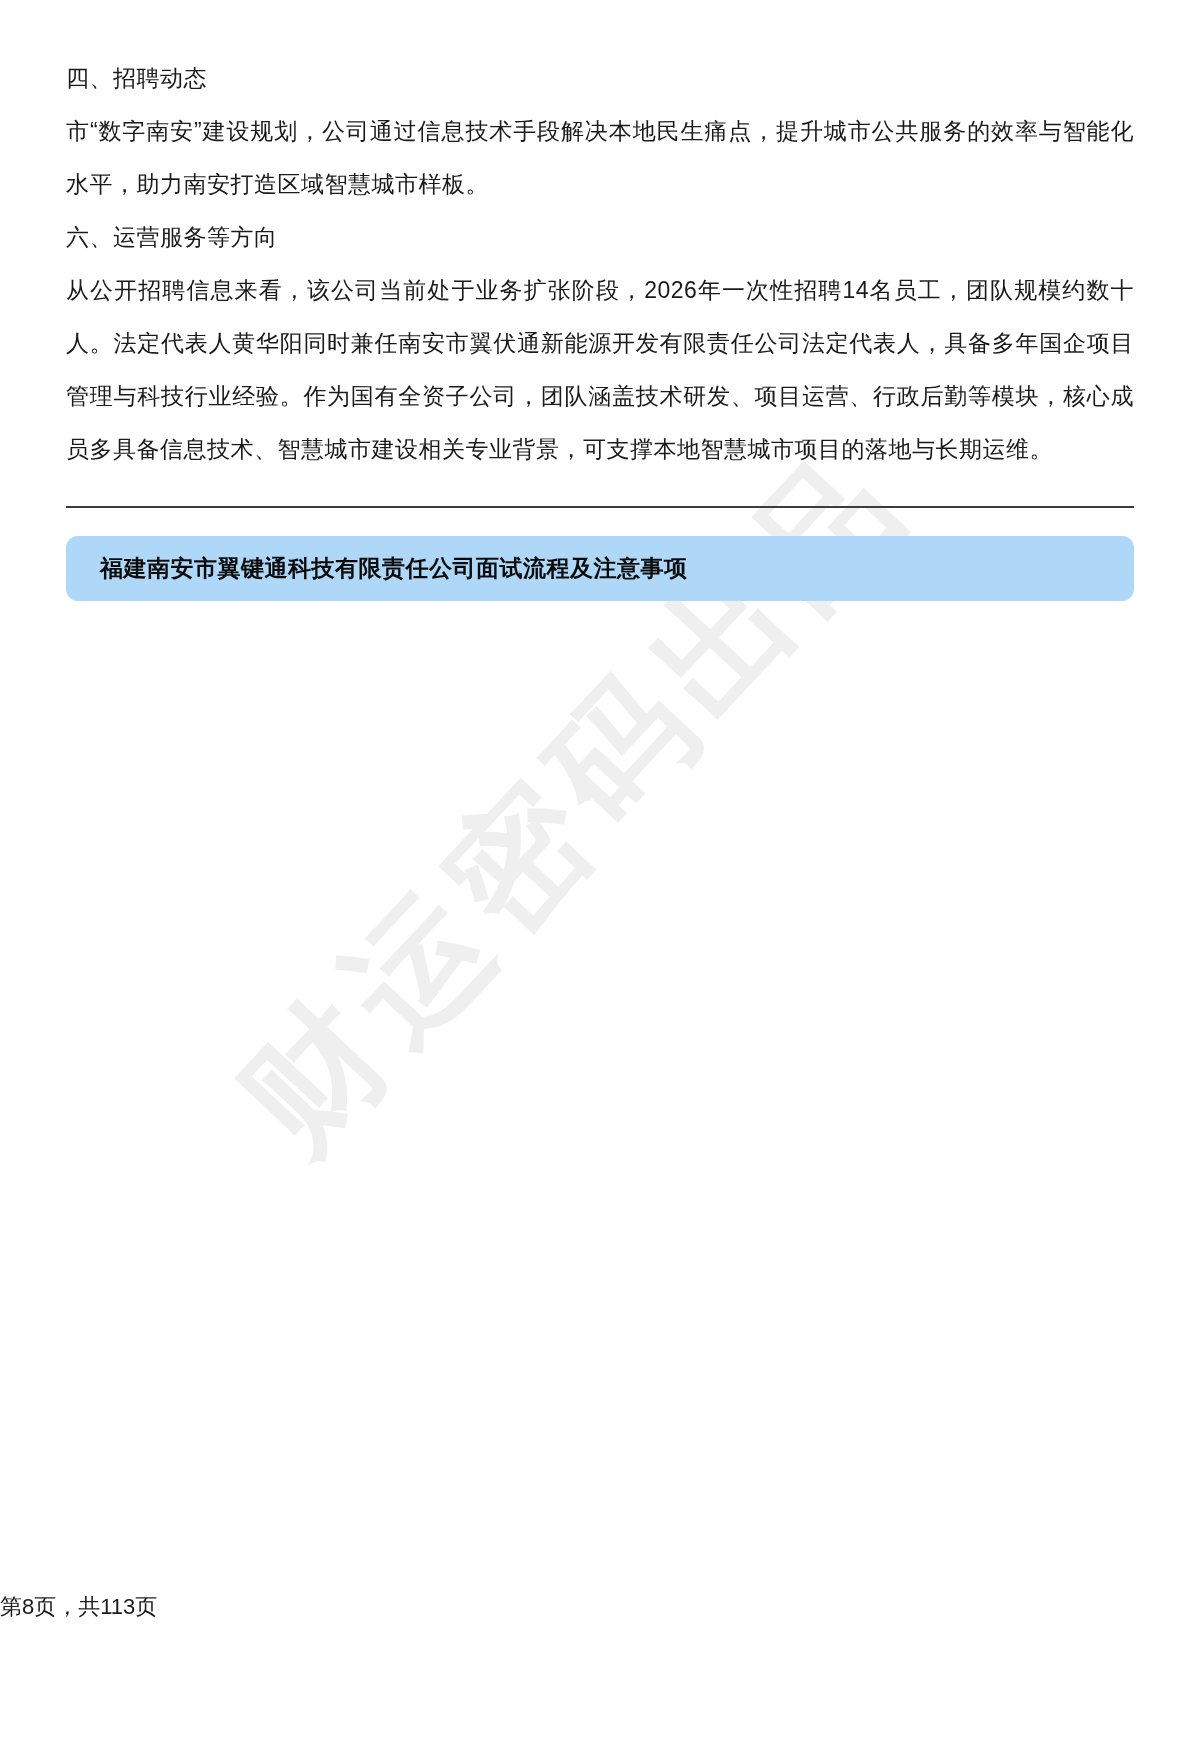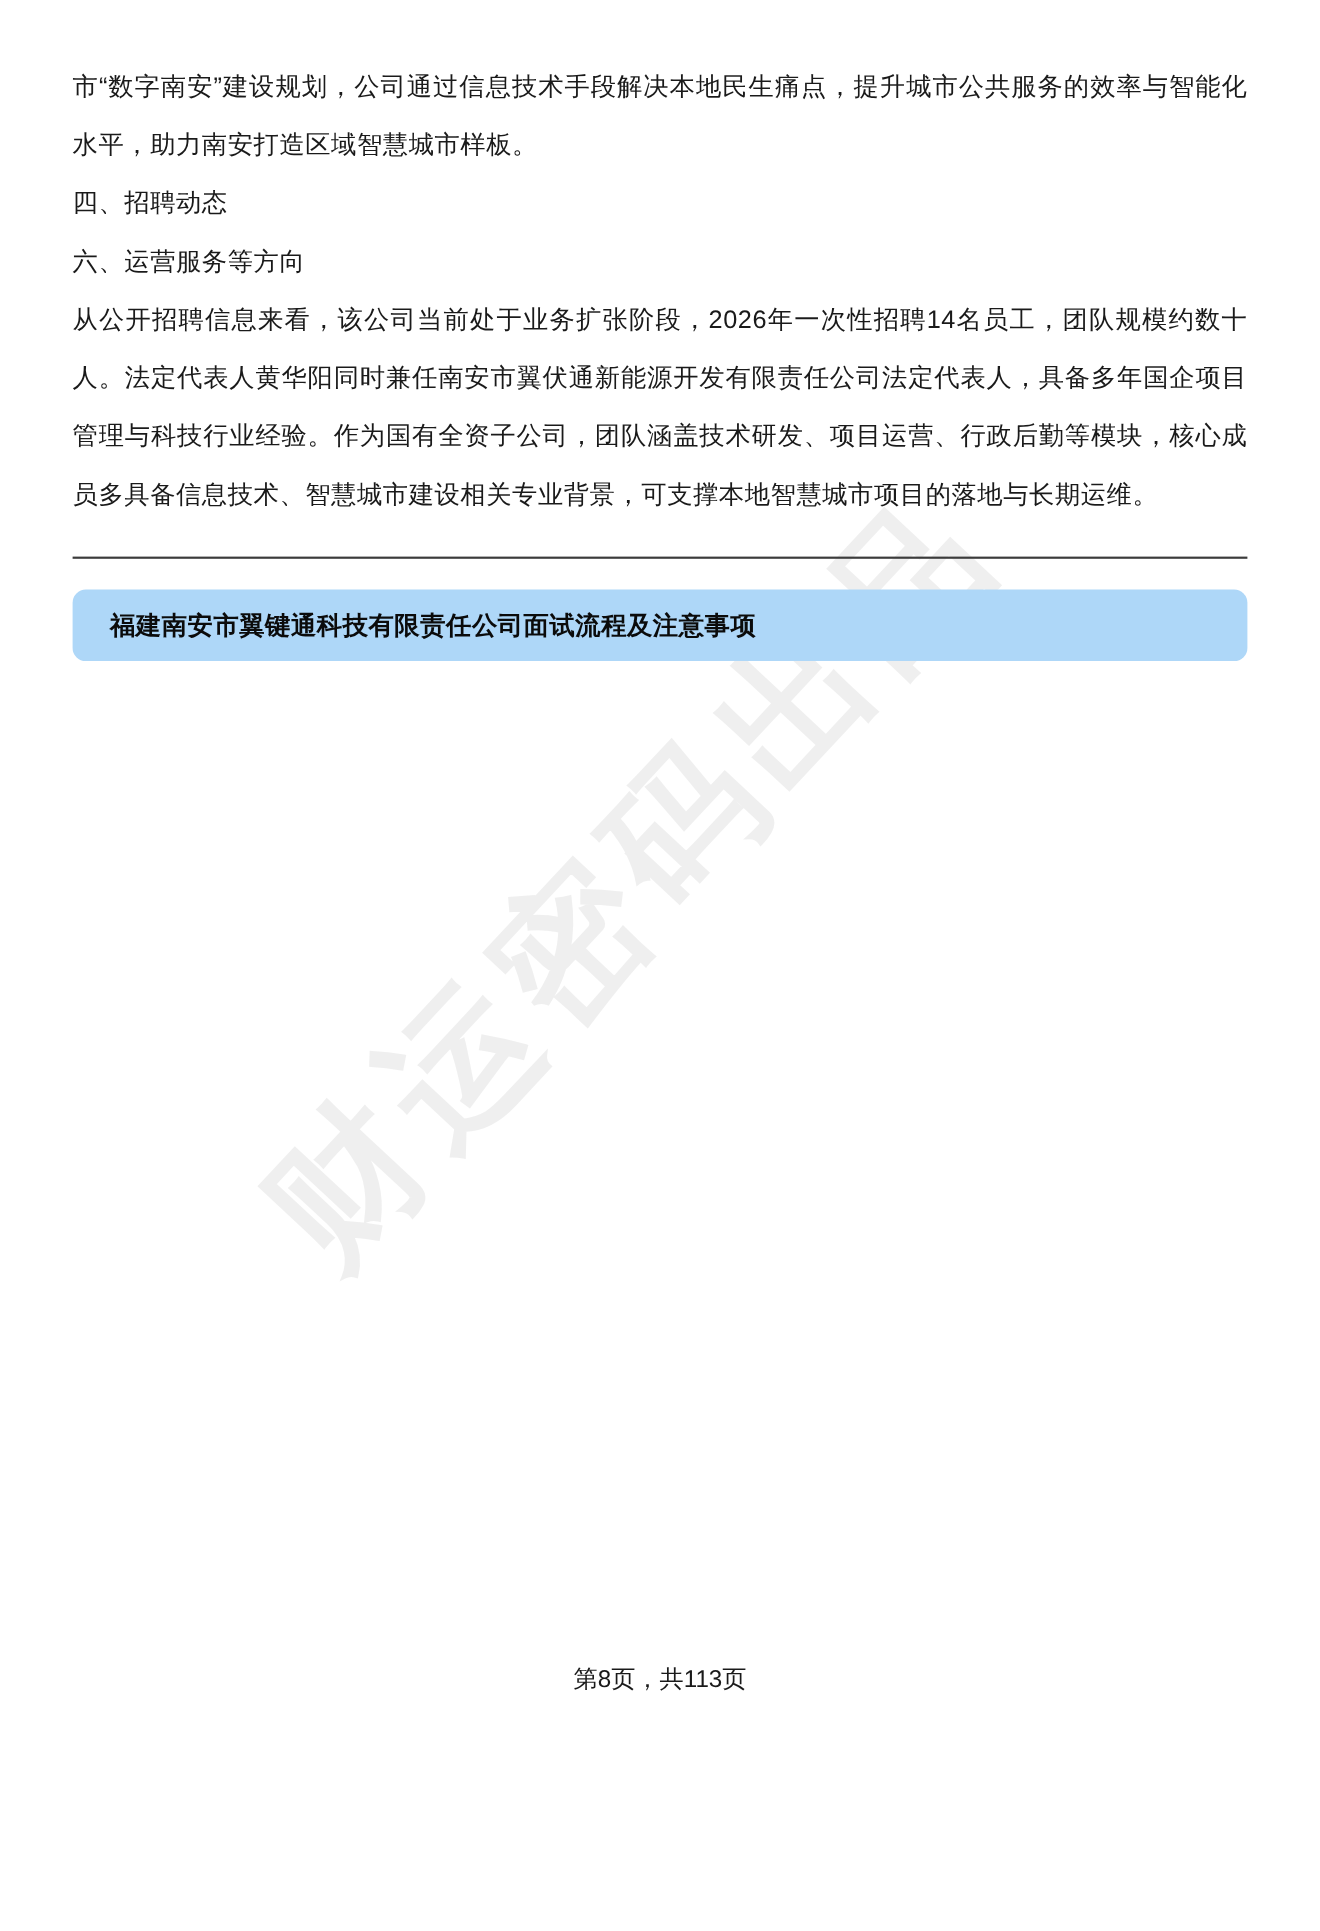--- a/index.html
+++ b/index.html
@@ -56,41 +56,41 @@
     font-weight: 700;
     white-space: nowrap;
     color: rgba(130, 130, 130, 0.13);
     letter-spacing: 14px;
     z-index: 1;
     pointer-events: none;
     user-select: none;
   }
   .footer {
     position: absolute;
-    top: 1512px;
+    top: 1592px;
     left: 0;
     width: 100%;
-    text-align: center;
+    text-align: left;
     font-size: 22px;
     color: #1a1a1a;
     z-index: 2;
   }
 </style>
 </head>
 <body>
 
 <div class="page">
 
   <div class="watermark">财运密码出品</div>
 
   <div class="content">
 
+    <p class="para">四、招聘动态</p>
+
     <p class="para">市“数字南安”建设规划，公司通过信息技术手段解决本地民生痛点，提升城市公共服务的效率与智能化水平，助力南安打造区域智慧城市样板。</p>
-
-    <p class="para">四、招聘动态</p>
 
 
 
 
     <p class="para">六、运营服务等方向</p>
 
     <p class="para">从公开招聘信息来看，该公司当前处于业务扩张阶段，2026年一次性招聘14名员工，团队规模约数十人。法定代表人黄华阳同时兼任南安市翼伏通新能源开发有限责任公司法定代表人，具备多年国企项目管理与科技行业经验。作为国有全资子公司，团队涵盖技术研发、项目运营、行政后勤等模块，核心成员多具备信息技术、智慧城市建设相关专业背景，可支撑本地智慧城市项目的落地与长期运维。</p>
 
     <hr class="divider">
 

